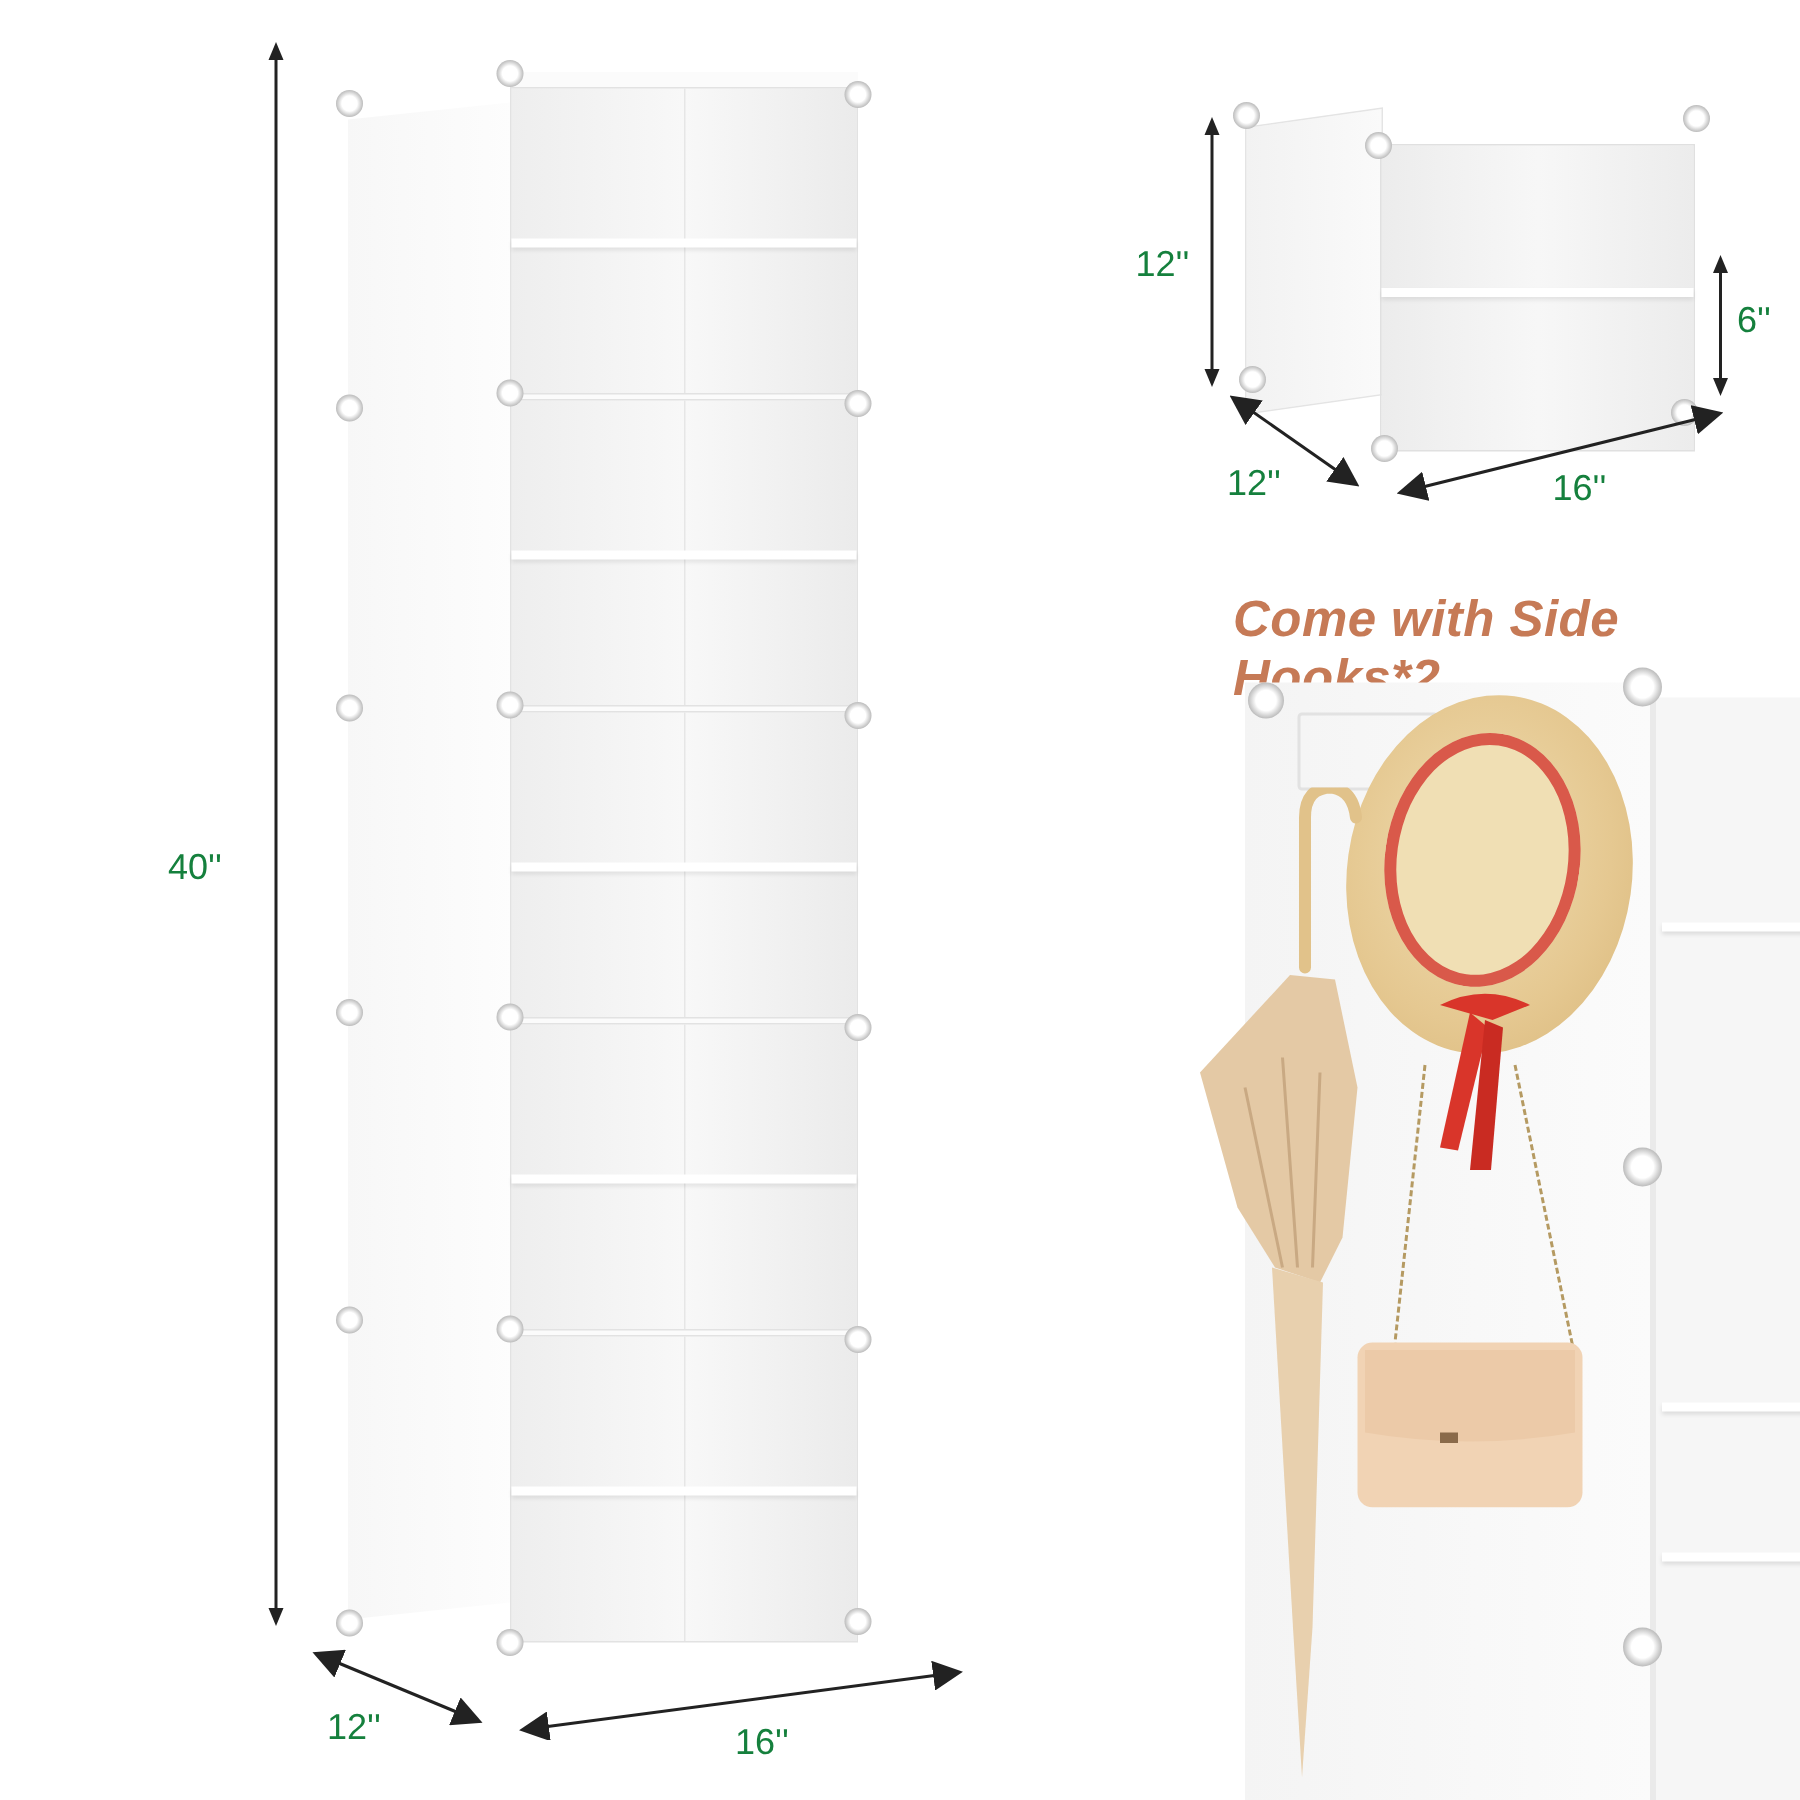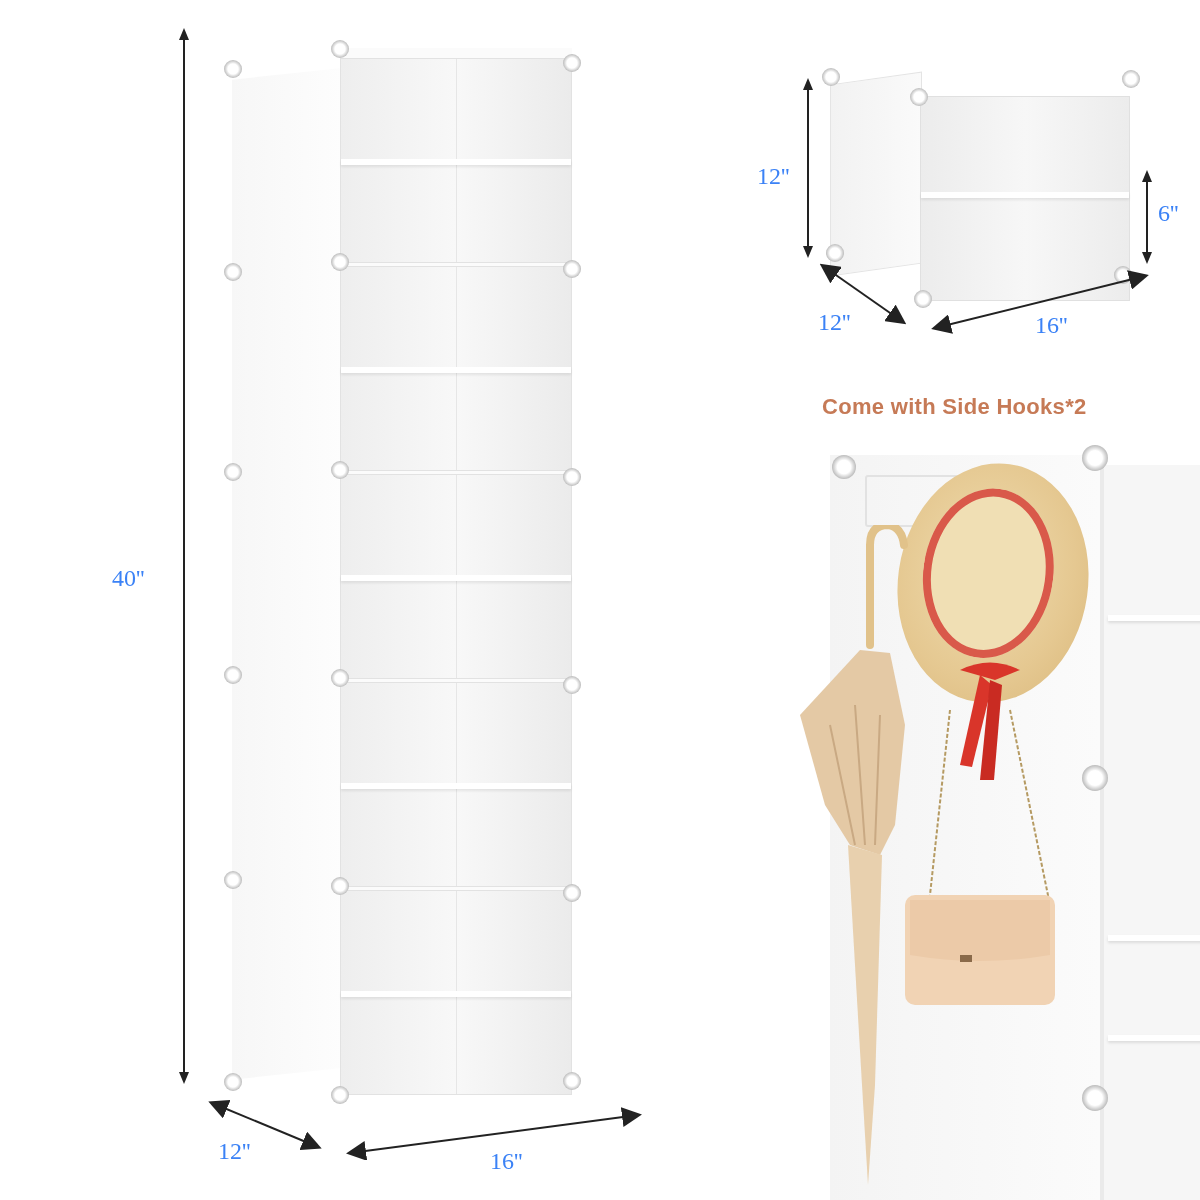--- a/index.html
+++ b/index.html
@@ -1,30 +1,30 @@
 <!DOCTYPE html>
 <html><head>
 <meta charset="utf-8">
 <style>
   html,body{margin:0;padding:0;background:#ffffff;}
   body{width:1200px;height:1200px;position:relative;overflow:hidden;font-family:"Liberation Sans",sans-serif;}
   .abs{position:absolute;}
-  .dim{position:absolute;font-family:Liberation Serif, serif;font-size:24px;color:#3b82f6;}
+  .dim{position:absolute;font-family:Liberation Sans, sans-serif;font-size:24px;color:#15803d;}
   .tower{position:absolute;left:232px;top:48px;width:350px;height:1060px;}
   .side{position:absolute;left:0;top:20px;width:110px;height:1000px;background:linear-gradient(90deg,#f7f7f7,#fdfdfd);transform:skewY(-6deg);transform-origin:right top;border-right:1px solid #ddd;}
   .front{position:absolute;left:108px;top:0;width:232px;height:1040px;background:#fbfbfb;}
   .cube{position:absolute;left:0;width:232px;height:205px;background:linear-gradient(90deg,#eeeeee 0%,#f8f8f8 50%,#ebebeb 100%);border:1px solid #e2e2e2;box-sizing:border-box;}
   .cube .mid{position:absolute;left:0;right:0;top:100px;height:6px;background:#ffffff;box-shadow:0 2px 3px rgba(0,0,0,.08);}
   .cube .vline{position:absolute;top:0;bottom:0;left:115px;width:1px;background:#e6e6e6;}
   .conn{position:absolute;width:18px;height:18px;border-radius:50%;background:radial-gradient(circle,#ffffff 40%,#bdbdbd 70%,#9a9a9a 100%);}
   .arrow-line{position:absolute;background:#222;}
   .head-up{position:absolute;width:0;height:0;border-left:5px solid transparent;border-right:5px solid transparent;border-bottom:12px solid #222;}
   .head-down{position:absolute;width:0;height:0;border-left:5px solid transparent;border-right:5px solid transparent;border-top:12px solid #222;}
   .small-box{position:absolute;left:830px;top:68px;width:310px;height:240px;}
-  .caption{position:absolute;left:822px;top:394px;font-size:22px;font-weight:bold;color:#c67a56;letter-spacing:0.3px;}
+  .caption{position:absolute;left:822px;top:394px;font-size:34px;font-weight:bold;color:#c67a56;letter-spacing:0.3px;font-style:italic;}
   .scene{position:absolute;left:800px;top:445px;width:400px;height:755px;}
 </style>
 </head>
 <body>
 
 <div class="tower">
   <div class="side"></div>
   <div class="front">
     <div class="cube" style="top:10px">
         <div class="vline"></div>

